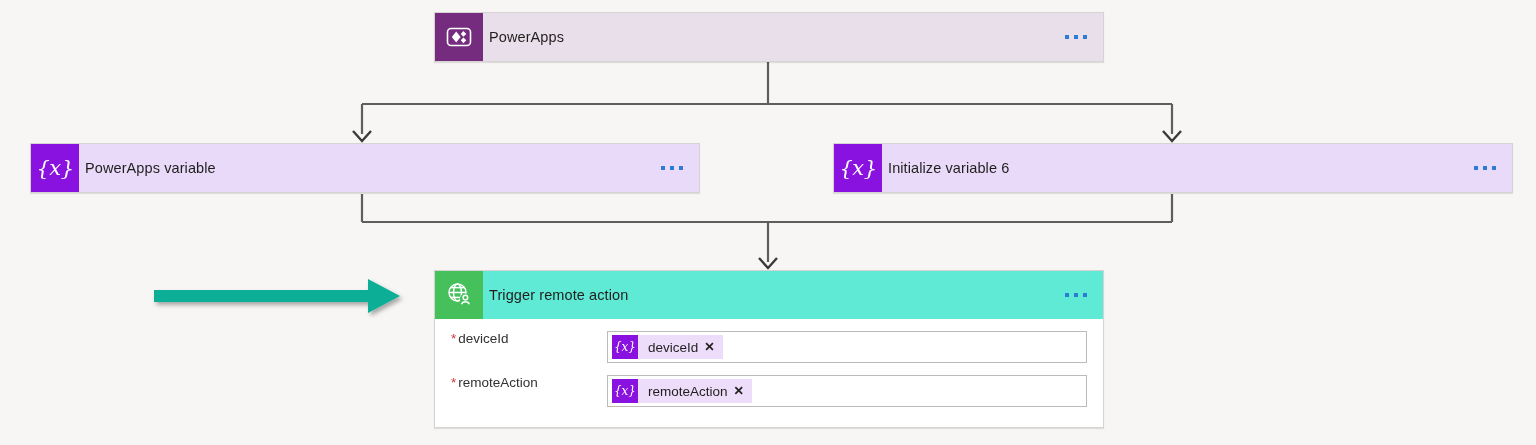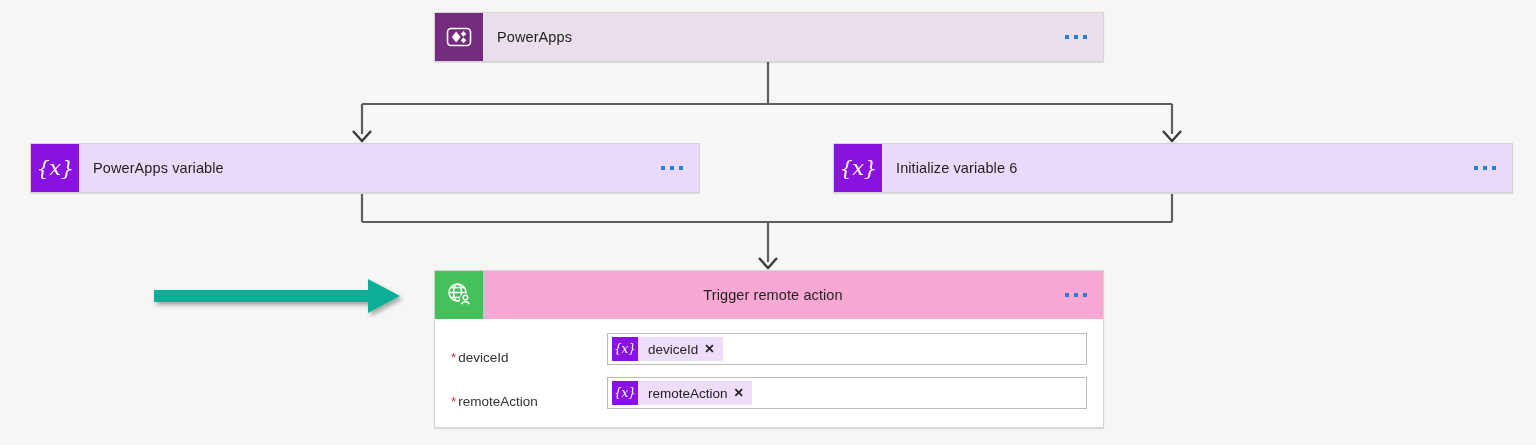--- a/index.html
+++ b/index.html
@@ -51,21 +51,21 @@
   .node-icon {
     width: 48px;
     height: 48px;
     flex: none;
     display: flex;
     align-items: center;
     justify-content: center;
   }
   .node-title {
     flex: 1 1 auto;
-    padding-left: 14px;
+    padding-left: 6px;
     font-size: 14.5px;
     color: #201f1e;
     letter-spacing: 0.1px;
     white-space: nowrap;
     overflow: hidden;
   }
   .node-menu {
     flex: none;
     width: 54px;
     height: 48px;
@@ -83,40 +83,40 @@
 
   
   .pa-head   { background: #e9dfea; }
   .pa-icon   { background: #752b7e; }
 
   
   .var-head  { background: #e8daf8; }
   .var-icon  { background: #8a12e0; }
 
   
-  .act-head  { background: #f9a8d4; text-align: center; }
+  .act-head  { background: #5eead4; }
   .act-icon  { background: #45c05a; }
 
   .varglyph {
     font-family: "DejaVu Serif", serif;
     font-style: italic;
     font-size: 21px;
     color: #ffffff;
     line-height: 1;
     letter-spacing: -0.5px;
   }
 
   
   .node-body {
     background: #ffffff;
     padding: 12px 16px 16px 16px;
   }
   .param-row {
     display: flex;
-    align-items: flex-end;
+    align-items: flex-start;
     height: 34px;
     margin-bottom: 10px;
   }
   .param-row:last-child { margin-bottom: 2px; }
   .param-label {
     width: 156px;
     flex: none;
     font-size: 13.5px;
     color: #323130;
     white-space: nowrap;

